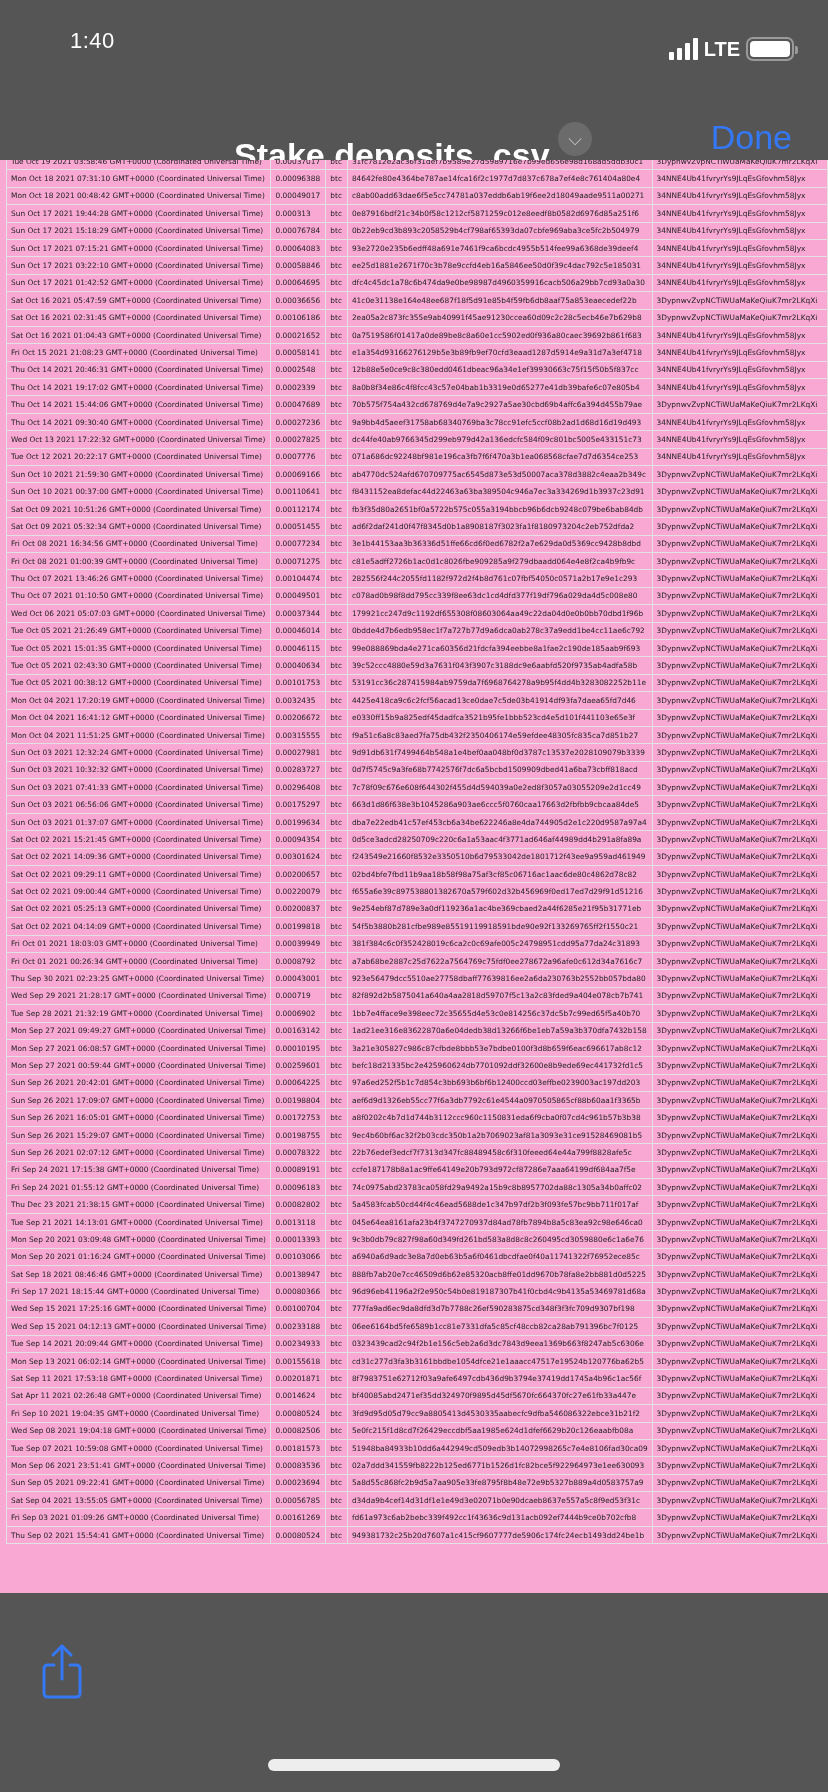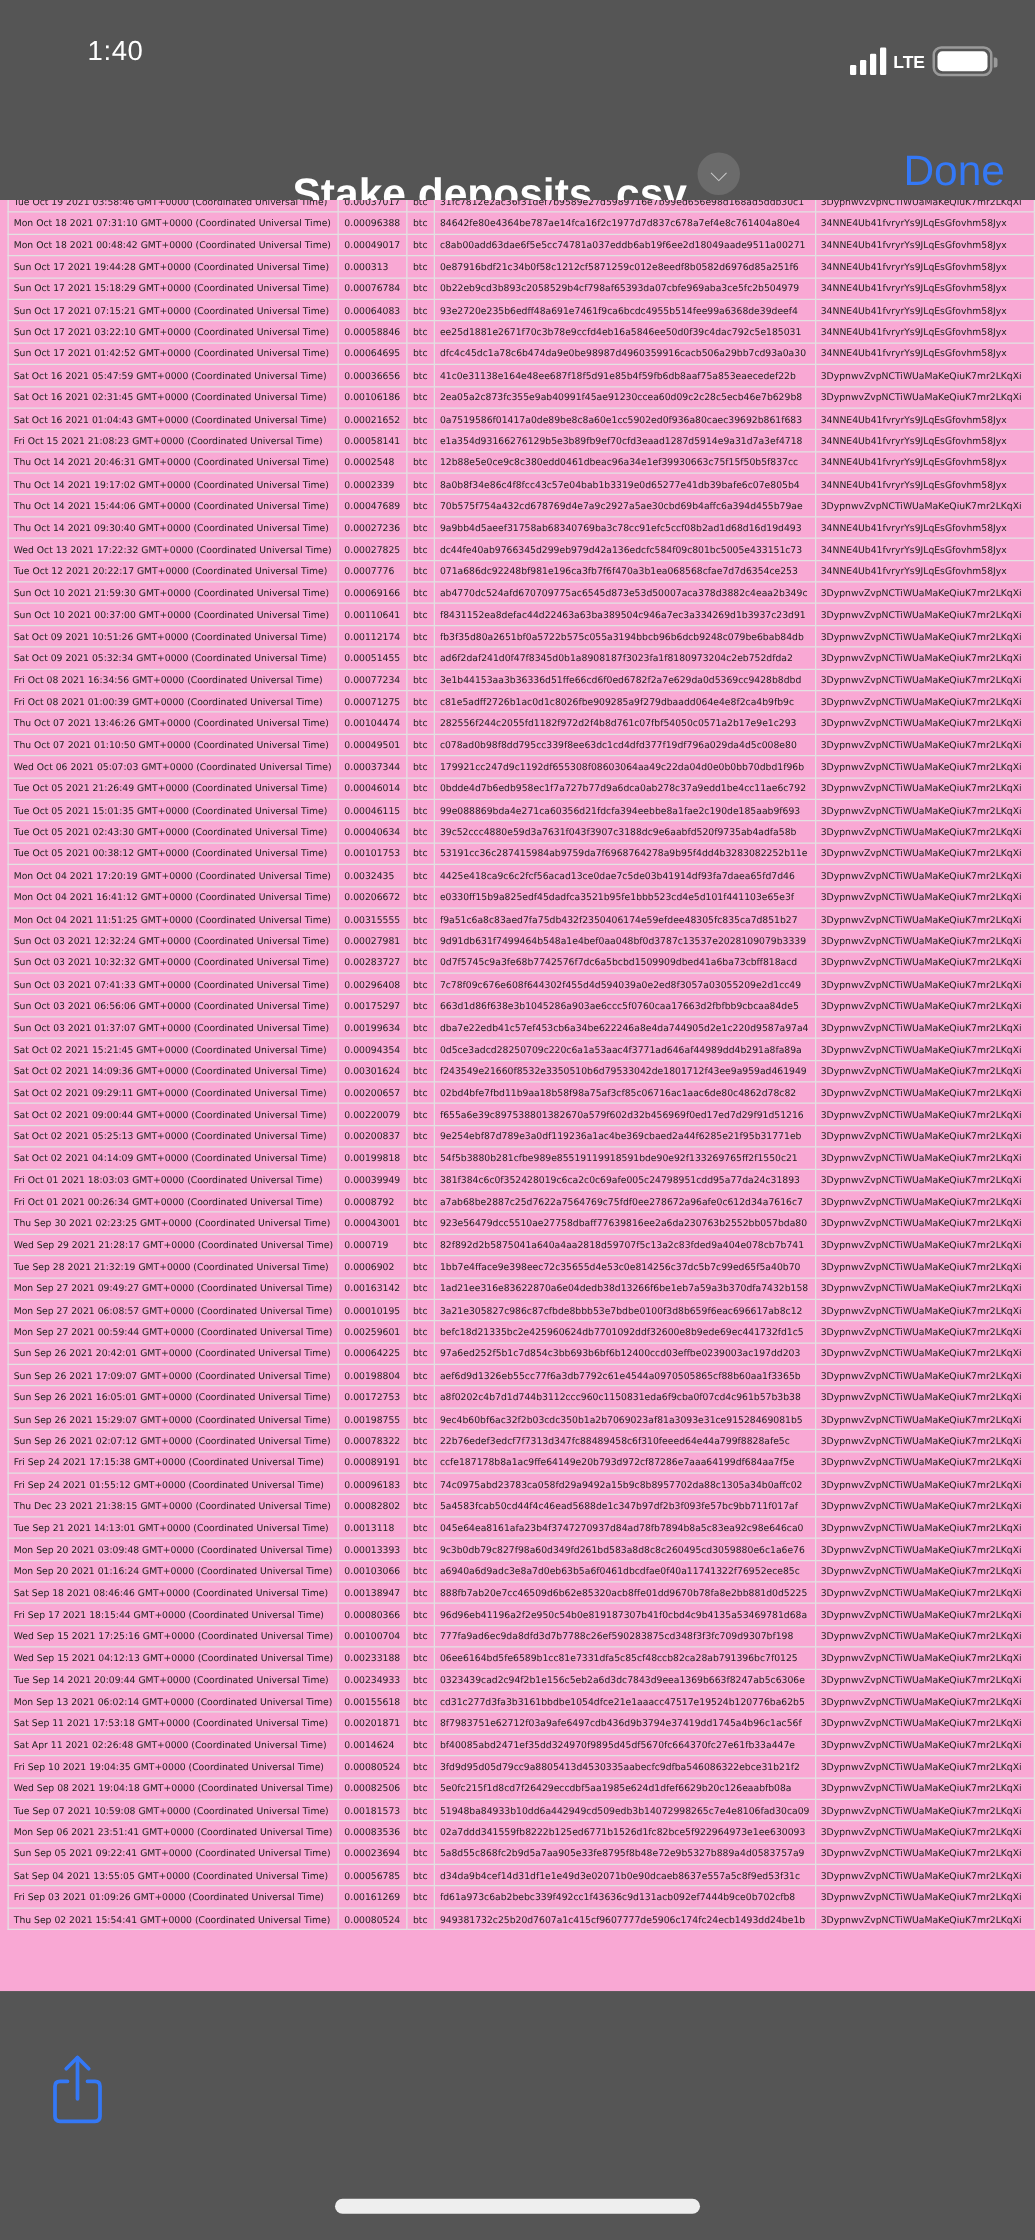--- a/index.html
+++ b/index.html
@@ -2,29 +2,29 @@
 <html><head>
 <meta charset="utf-8">
 <style>
   * { box-sizing: border-box; margin: 0; padding: 0; }
   html, body { width: 828px; height: 1792px; overflow: hidden; background: #555555; font-family: "DejaVu Sans", sans-serif; }
   .status-bar { position: absolute; top: 0; left: 0; width: 828px; height: 100px; color: #fff; }
   .status-time { position: absolute; left: 70px; top: 28px; font-size: 22px; font-family: "Liberation Sans", sans-serif; font-weight: 500; letter-spacing: 0.5px; }
   .status-right { position: absolute; right: 34px; top: 37px; display: flex; align-items: center; gap: 6px; }
   .signal { display: flex; align-items: flex-end; gap: 3px; height: 22px; }
   .signal span { width: 5px; background: #fff; border-radius: 1px; display: block; }
-  .lte { font-size: 14px; font-family: "Liberation Sans", sans-serif; font-weight: 600; }
+  .lte { font-size: 20px; font-family: "Liberation Sans", sans-serif; font-weight: 600; }
   .battery { width: 48px; height: 24px; border: 2px solid #9a9a9a; border-radius: 7px; position: relative; padding: 2px; }
   .battery-fill { width: 100%; height: 100%; background: #fff; border-radius: 4px; }
   .battery::after { content: ""; position: absolute; right: -6px; top: 7px; width: 3px; height: 8px; background: #9a9a9a; border-radius: 0 2px 2px 0; }
 
   .nav-bar { position: absolute; top: 100px; left: 0; width: 828px; height: 60px; }
   .nav-title { position: absolute; left: 234px; top: 18px; color: #fff; font-size: 34px; font-family: "Liberation Sans", sans-serif; font-weight: 600; margin-top: 18px; }
   .title-chevron { position: absolute; left: 558px; top: 22px; width: 34px; height: 34px; border-radius: 50%; background: #6b6b6b; color: #c9c9c9; display: flex; align-items: center; justify-content: center; font-size: 18px; }
-  .done-button { position: absolute; right: 24px; top: 18px; color: #3478f6; font-size: 34px; font-family: "Liberation Sans", sans-serif; background: none; border: none; cursor: pointer; }
+  .done-button { position: absolute; right: 36px; top: 18px; color: #3478f6; font-size: 34px; font-family: "Liberation Sans", sans-serif; background: none; border: none; cursor: pointer; }
 
   .content { position: absolute; top: 160px; left: 0; width: 828px; height: 1433px; background: #f9a8d4; overflow: hidden; }
   table { border-collapse: collapse; font-family: "DejaVu Sans", sans-serif; font-size: 7.4px; color: #222; margin-left: 6px; margin-top: -8px; }
   td { border: 1.2px solid #e2e2e2; height: 17.4px; padding: 0 4px; white-space: nowrap; overflow: hidden; }
   td.c-date { width: 255px; }
   td.c-amt { width: 58px; }
   td.c-cur { width: 24px; }
   td.c-hash { width: 280px; }
   td.c-addr { width: 190px; }
 

